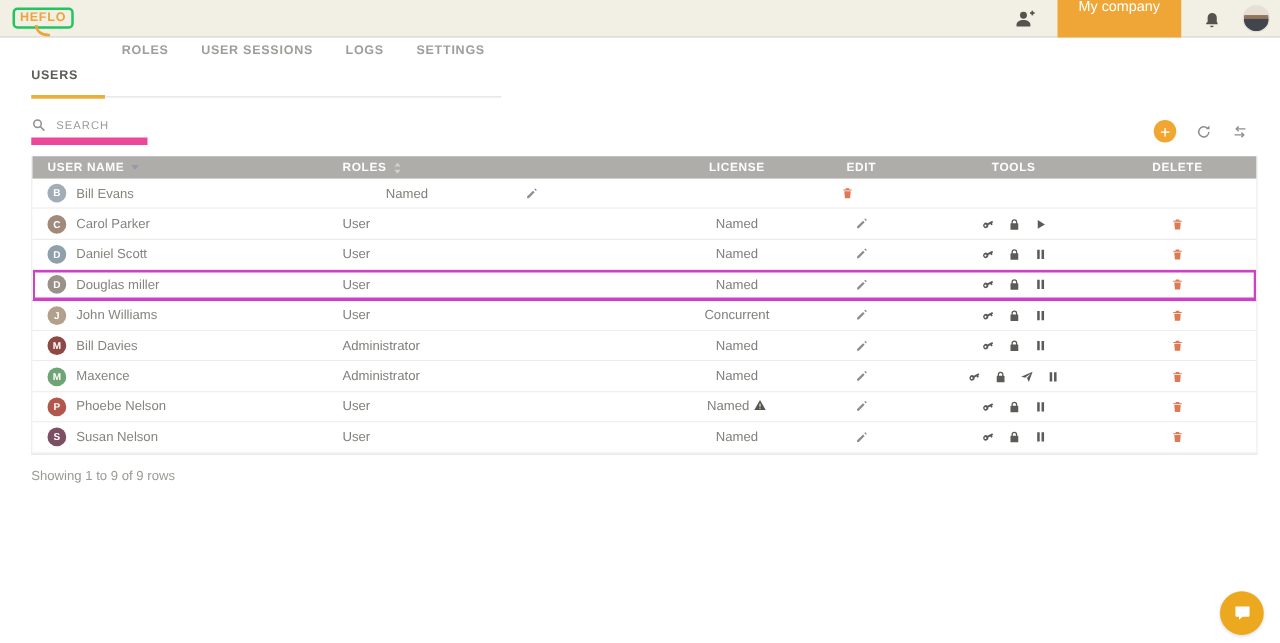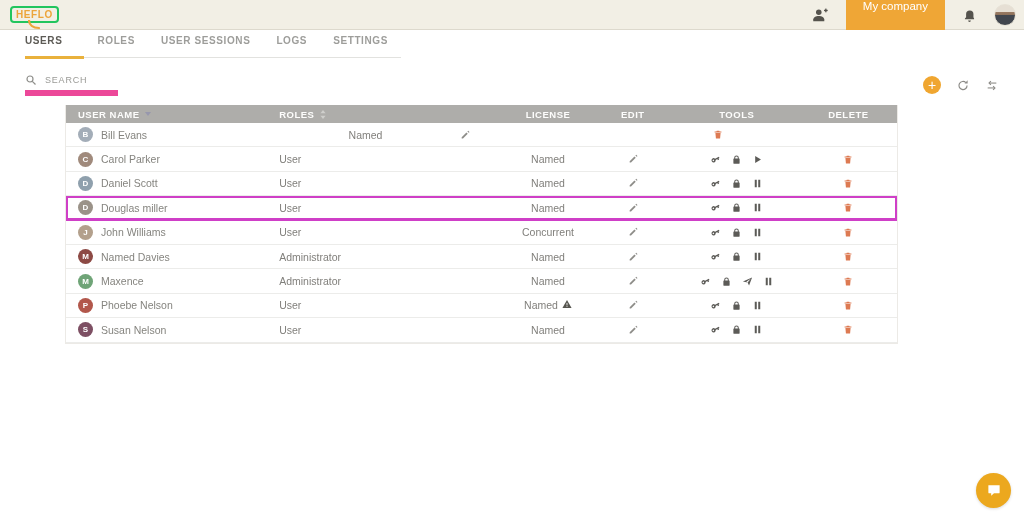--- a/index.html
+++ b/index.html
@@ -32,38 +32,38 @@
     border:1px solid #e7e2d6;
   }
   
   .main { padding:0 25px; }
   .page-title { color:#eba53e; font-size:19px; font-weight:bold; margin:23px 0 12px; letter-spacing:.2px; }
   .tabs { display:inline-flex; border-bottom:1px solid #e2e2df; }
   .tab {
     font-size:10px; font-weight:bold; letter-spacing:.6px; color:#9d9d9a;
     padding:5px 13px 10px; cursor:pointer; white-space:nowrap;
   }
-  .tab:first-child { padding-left:0; padding-right:22px; }
+  .tab:first-child { padding-left:0; padding-right:22px;margin-top:20px; }
   .tab.active { color:#5d5b56; border-bottom:3px solid #e9b13c; margin-bottom:-2px; }
   
   .toolbar { display:flex; align-items:center; margin:16px 0 9px; }
   .search { display:flex; align-items:flex-start; gap:6px; border-bottom:6px solid #ec4899; width:93px; padding-bottom:4px; }
   .search input {
     border:0; outline:0; background:transparent; width:70px;
     font-family:"Liberation Sans", sans-serif; font-size:9px; letter-spacing:.8px; color:#777;
   }
   .search input::placeholder { color:#9a9a96; }
   .toolbar-right { margin-left:auto; display:flex; align-items:center; gap:15px; }
   .add-btn {
     width:18px; height:18px; border-radius:50%; background:#f0a630; color:#fff;
     display:flex; align-items:center; justify-content:center; font-size:14px; line-height:1; cursor:pointer;
   }
   .ghost-btn { display:flex; align-items:center; cursor:pointer; }
   
-  .table { width:833px; border:1px solid #eceae6; border-top:0;margin-left:40px; }
+  .table { width:981px; border:1px solid #eceae6; border-top:0; }
   .thead {
     display:flex; align-items:center; background:#aeadaa; color:#fdfdfc; height:18px;
     font-size:9.5px; font-weight:bold; letter-spacing:.5px;
   }
   .cell-name    { width:248px; padding-left:12px; display:flex; align-items:center; gap:8px; }
   .cell-roles   { width:264px; }
   .cell-license { width:103px; display:flex; align-items:flex-start; justify-content:center; gap:4px; }
   .cell-edit    { width:96px;  display:flex; justify-content:center; }
   .cell-tools   { width:148px; display:flex; justify-content:center; gap:10px; }
   .cell-delete  { width:114px; display:flex; justify-content:center; }
@@ -390,21 +390,21 @@
             <span class="icon trash">
               <svg viewBox="0 0 24 24">
                 <path d="M9 2.8h6l1 2h4.2v2.2H3.8V4.8H8zM5.8 8.2h12.4L17 21.6H7z"></path>
               </svg>
             </span>
           </div>
         </div>
         <div class="row">
           <div class="cell-name">
             <span class="avatar" style="background: rgb(141, 74, 69);">M</span>
-            <span class="uname">Named Davies</span>
+            <span class="uname">Bill Davies</span>
           </div>
           <div class="cell-roles">Administrator</div>
           <div class="cell-license">
             <span>Named</span>
           </div>
           <div class="cell-edit">
             <span class="icon pencil">
               <svg viewBox="0 0 24 24">
                 <path d="M4 17.4V20.6h3.2L18.6 9.2l-3.2-3.2L4 17.4zM21 6.8l-3.2-3.2 1.1-1.1a1.1 1.1 0 0 1 1.6 0l1.6 1.6a1.1 1.1 0 0 1 0 1.6z"></path>
               </svg>
@@ -566,20 +566,21 @@
             <span class="icon trash">
               <svg viewBox="0 0 24 24">
                 <path d="M9 2.8h6l1 2h4.2v2.2H3.8V4.8H8zM5.8 8.2h12.4L17 21.6H7z"></path>
               </svg>
             </span>
           </div>
         </div>
       </div>
   </div>
 
+  <div class="footer-note">Showing 1 to 9 of 9 rows</div>
 </div>
 
 <div class="chat-fab">
   <span style="display:flex">
     <svg width="16" height="15" viewBox="0 0 24 24">
       <path d="M3 4.5h18v11.5a1.5 1.5 0 0 1-1.5 1.5H12l-4.5 4v-4H4.5A1.5 1.5 0 0 1 3 16z" fill="#fff" transform="translate(0,-1)"></path>
     </svg>
   </span>
 </div>
 

